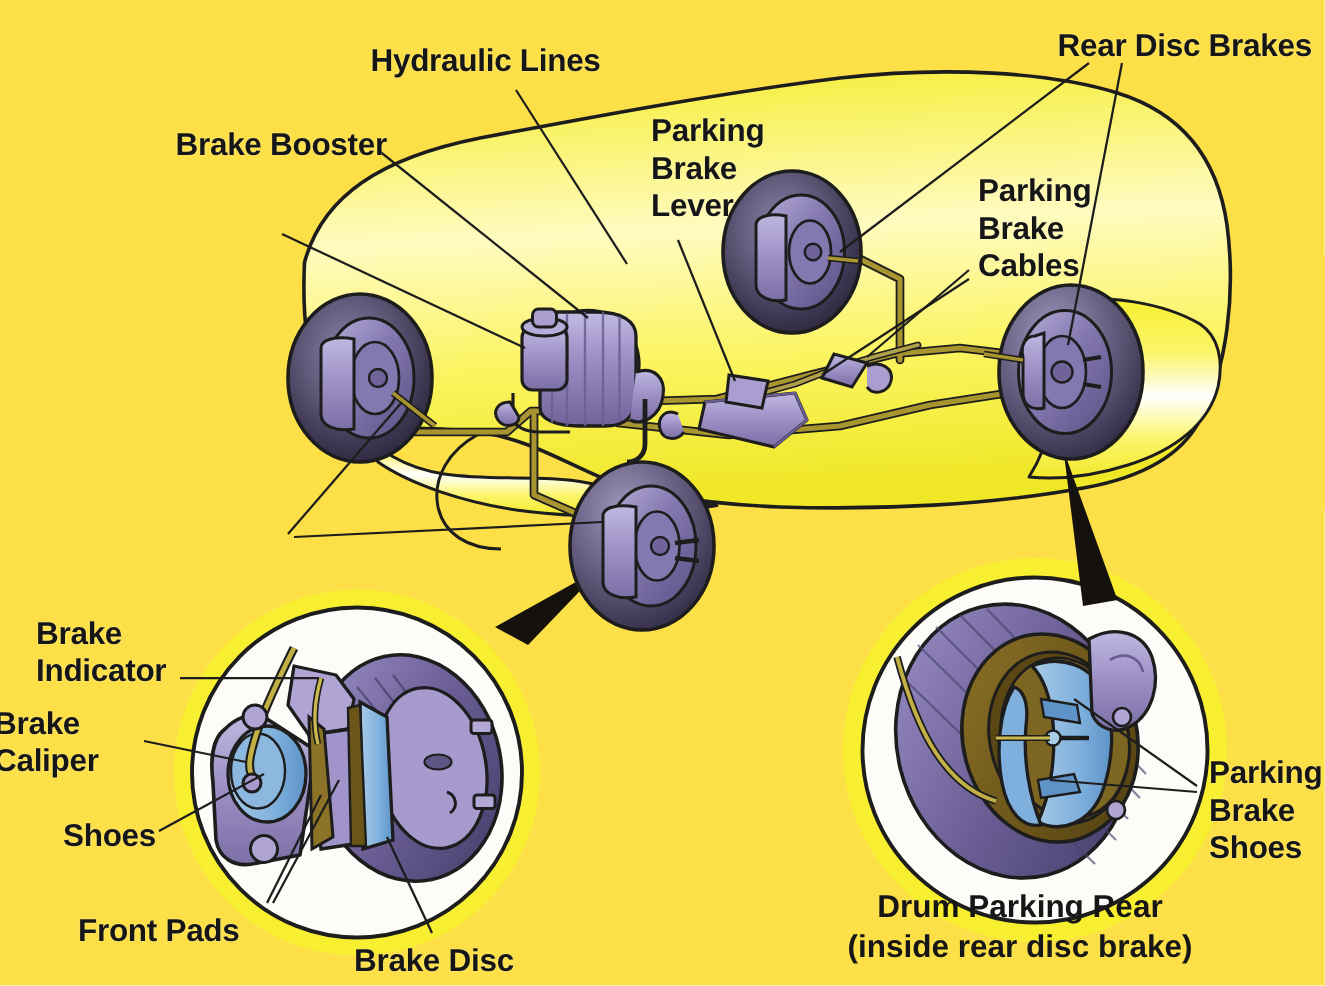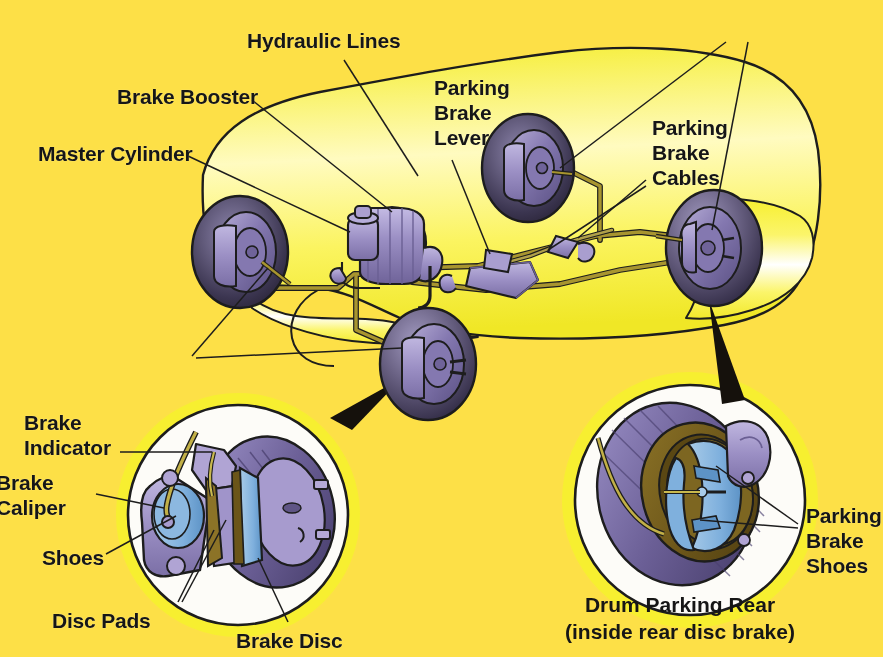--- a/index.html
+++ b/index.html
@@ -367,41 +367,41 @@
         <path d="M798,528 L700,520"></path>
       </g>
 
     </g>
   </svg>
 
   <div class="lbl" style="left:247px;top:28px;">Hydraulic Lines</div>
 
   <div class="lbl" style="left:117px;top:84px;">Brake Booster</div>
 
-  <div class="lbl" style="left:38px;top:141px;">Master Cylinder</div>
 
   <div class="lbl" style="left:434px;top:75px;">Parking
 Brake
 Lever</div>
 
+  <div class="lbl" style="left:705px;top:18px;">Rear Disc Brakes</div>
 
   <div class="lbl" style="left:652px;top:115px;">Parking
 Brake
 Cables</div>
 
 
   <div class="lbl" style="left:24px;top:410px;">Brake
 Indicator</div>
 
   <div class="lbl" style="left:-4px;top:470px;">Brake
 Caliper</div>
 
   <div class="lbl" style="left:42px;top:545px;">Shoes</div>
 
-  <div class="lbl" style="left:52px;top:608px;">Disc Pads</div>
+  <div class="lbl" style="left:52px;top:608px;">Front Pads</div>
 
   <div class="lbl" style="left:236px;top:628px;">Brake Disc</div>
 
   <div class="lbl" style="left:806px;top:503px;">Parking
 Brake
 Shoes</div>
 
   <div class="cap" style="left:555px;top:591px;width:250px;">Drum Parking Rear
 (inside rear disc brake)</div>
 

